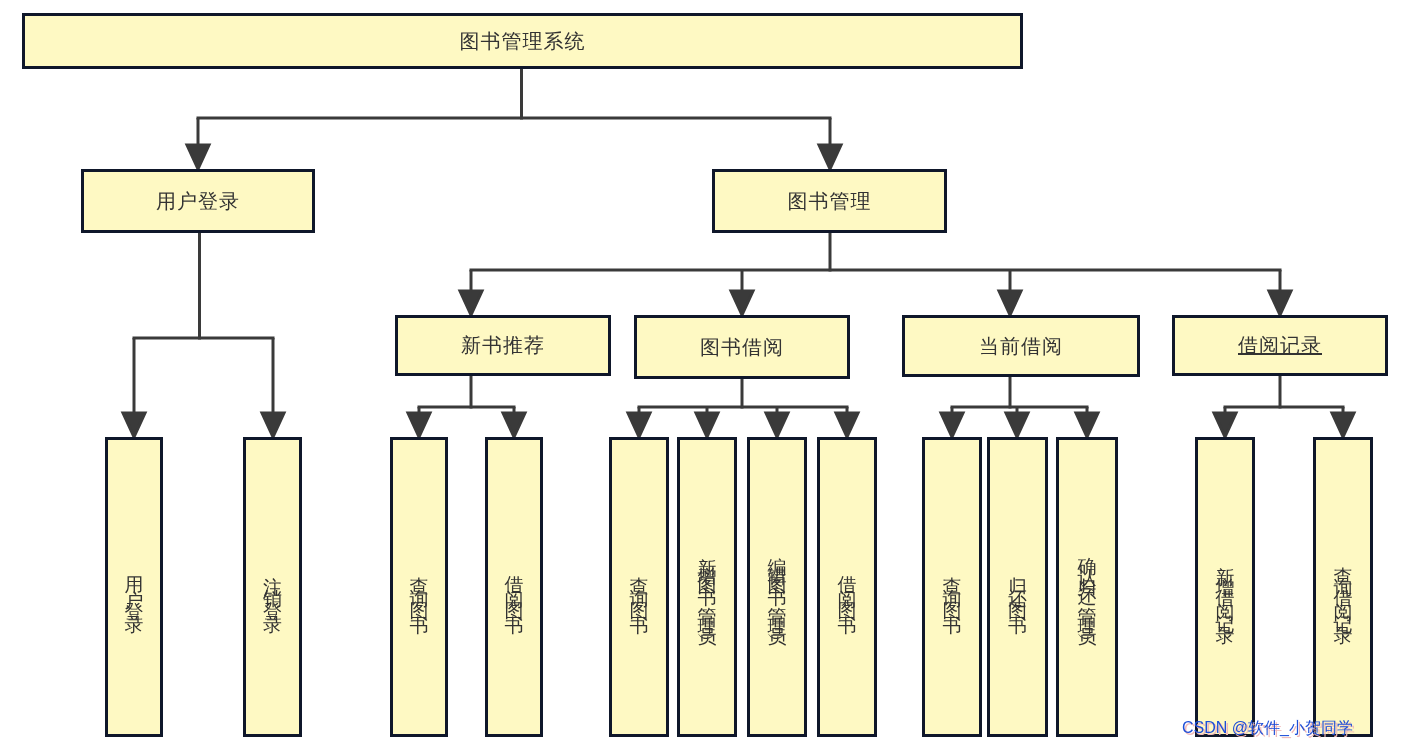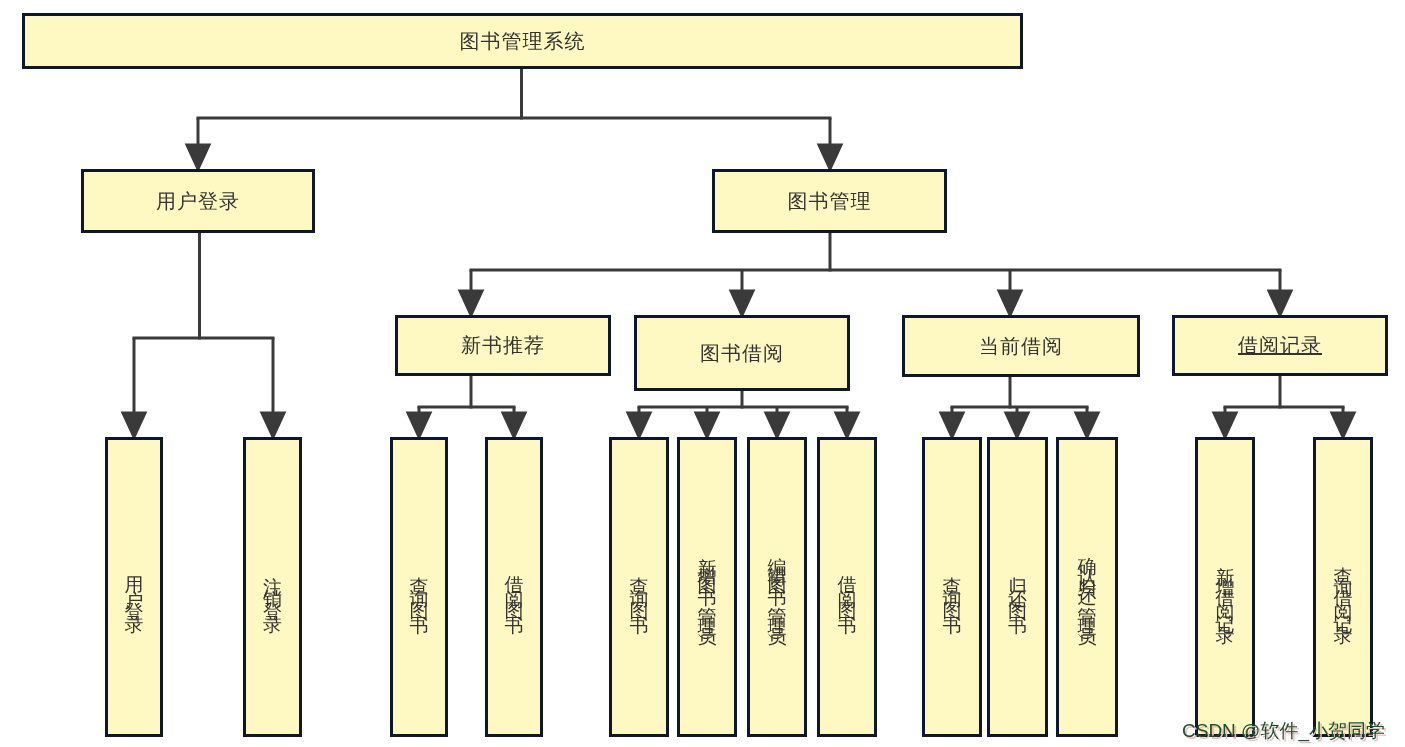--- a/index.html
+++ b/index.html
@@ -34,22 +34,22 @@
     font-size: 19px;
   }
   .v-short { letter-spacing: 13px; }
   .v-mid   { letter-spacing: 12px; }
   .v-long  { letter-spacing: 10px; }
   #watermark {
     position: absolute;
     left: 1182px;
     top: 718px;
     z-index: 5;
-    font-size: 19px;
-    color: #14532d;
+    font-size: 16px;
+    color: #1d4ed8;
     text-shadow: 2px 2px 0 #f0b9b9;
     white-space: nowrap;
   }
 </style>
 </head>
 <body>
 
 <div id="canvas">
 
   <svg id="connectors" width="1405" height="747" viewBox="0 0 1405 747" stroke="#3a3a3a" stroke-width="3" fill="#3a3a3a">
@@ -120,21 +120,21 @@
       <polygon points="1332,413 1354,413 1343,437"></polygon>
     </g>
   </svg>
 
   <div class="box hlabel" style="left:22px; top:13px; width:1001px; height:56px;">图书管理系统</div>
 
   <div class="box hlabel" style="left:81px; top:169px; width:234px; height:64px;">用户登录</div>
   <div class="box hlabel" style="left:712px; top:169px; width:235px; height:64px;">图书管理</div>
 
   <div class="box hlabel" style="left:363px; top:315px; width:216px; height:61px;margin-left:32px;">新书推荐</div>
-  <div class="box hlabel" style="left:634px; top:315px; width:216px; height:76px;">图书借阅</div>
+  <div class="box hlabel" style="left:634px; top:315px; width:216px; height:64px;">图书借阅</div>
   <div class="box hlabel" style="left:902px; top:315px; width:238px; height:62px;">当前借阅</div>
   <div class="box hlabel" style="left:1172px; top:315px; width:216px; height:61px;text-decoration:underline;">借阅记录</div>
 
   <div class="box vleaf v-short" style="left:105px; top:437px; width:58px; height:300px;">用户登录</div>
   <div class="box vleaf v-short" style="left:243px; top:437px; width:59px; height:300px;">注销登录</div>
 
   <div class="box vleaf v-short" style="left:390px; top:437px; width:58px; height:300px;">查询图书</div>
   <div class="box vleaf v-short" style="left:485px; top:437px; width:58px; height:300px;">借阅图书</div>
 
   <div class="box vleaf v-short" style="left:609px; top:437px; width:60px; height:300px;">查询图书</div>

